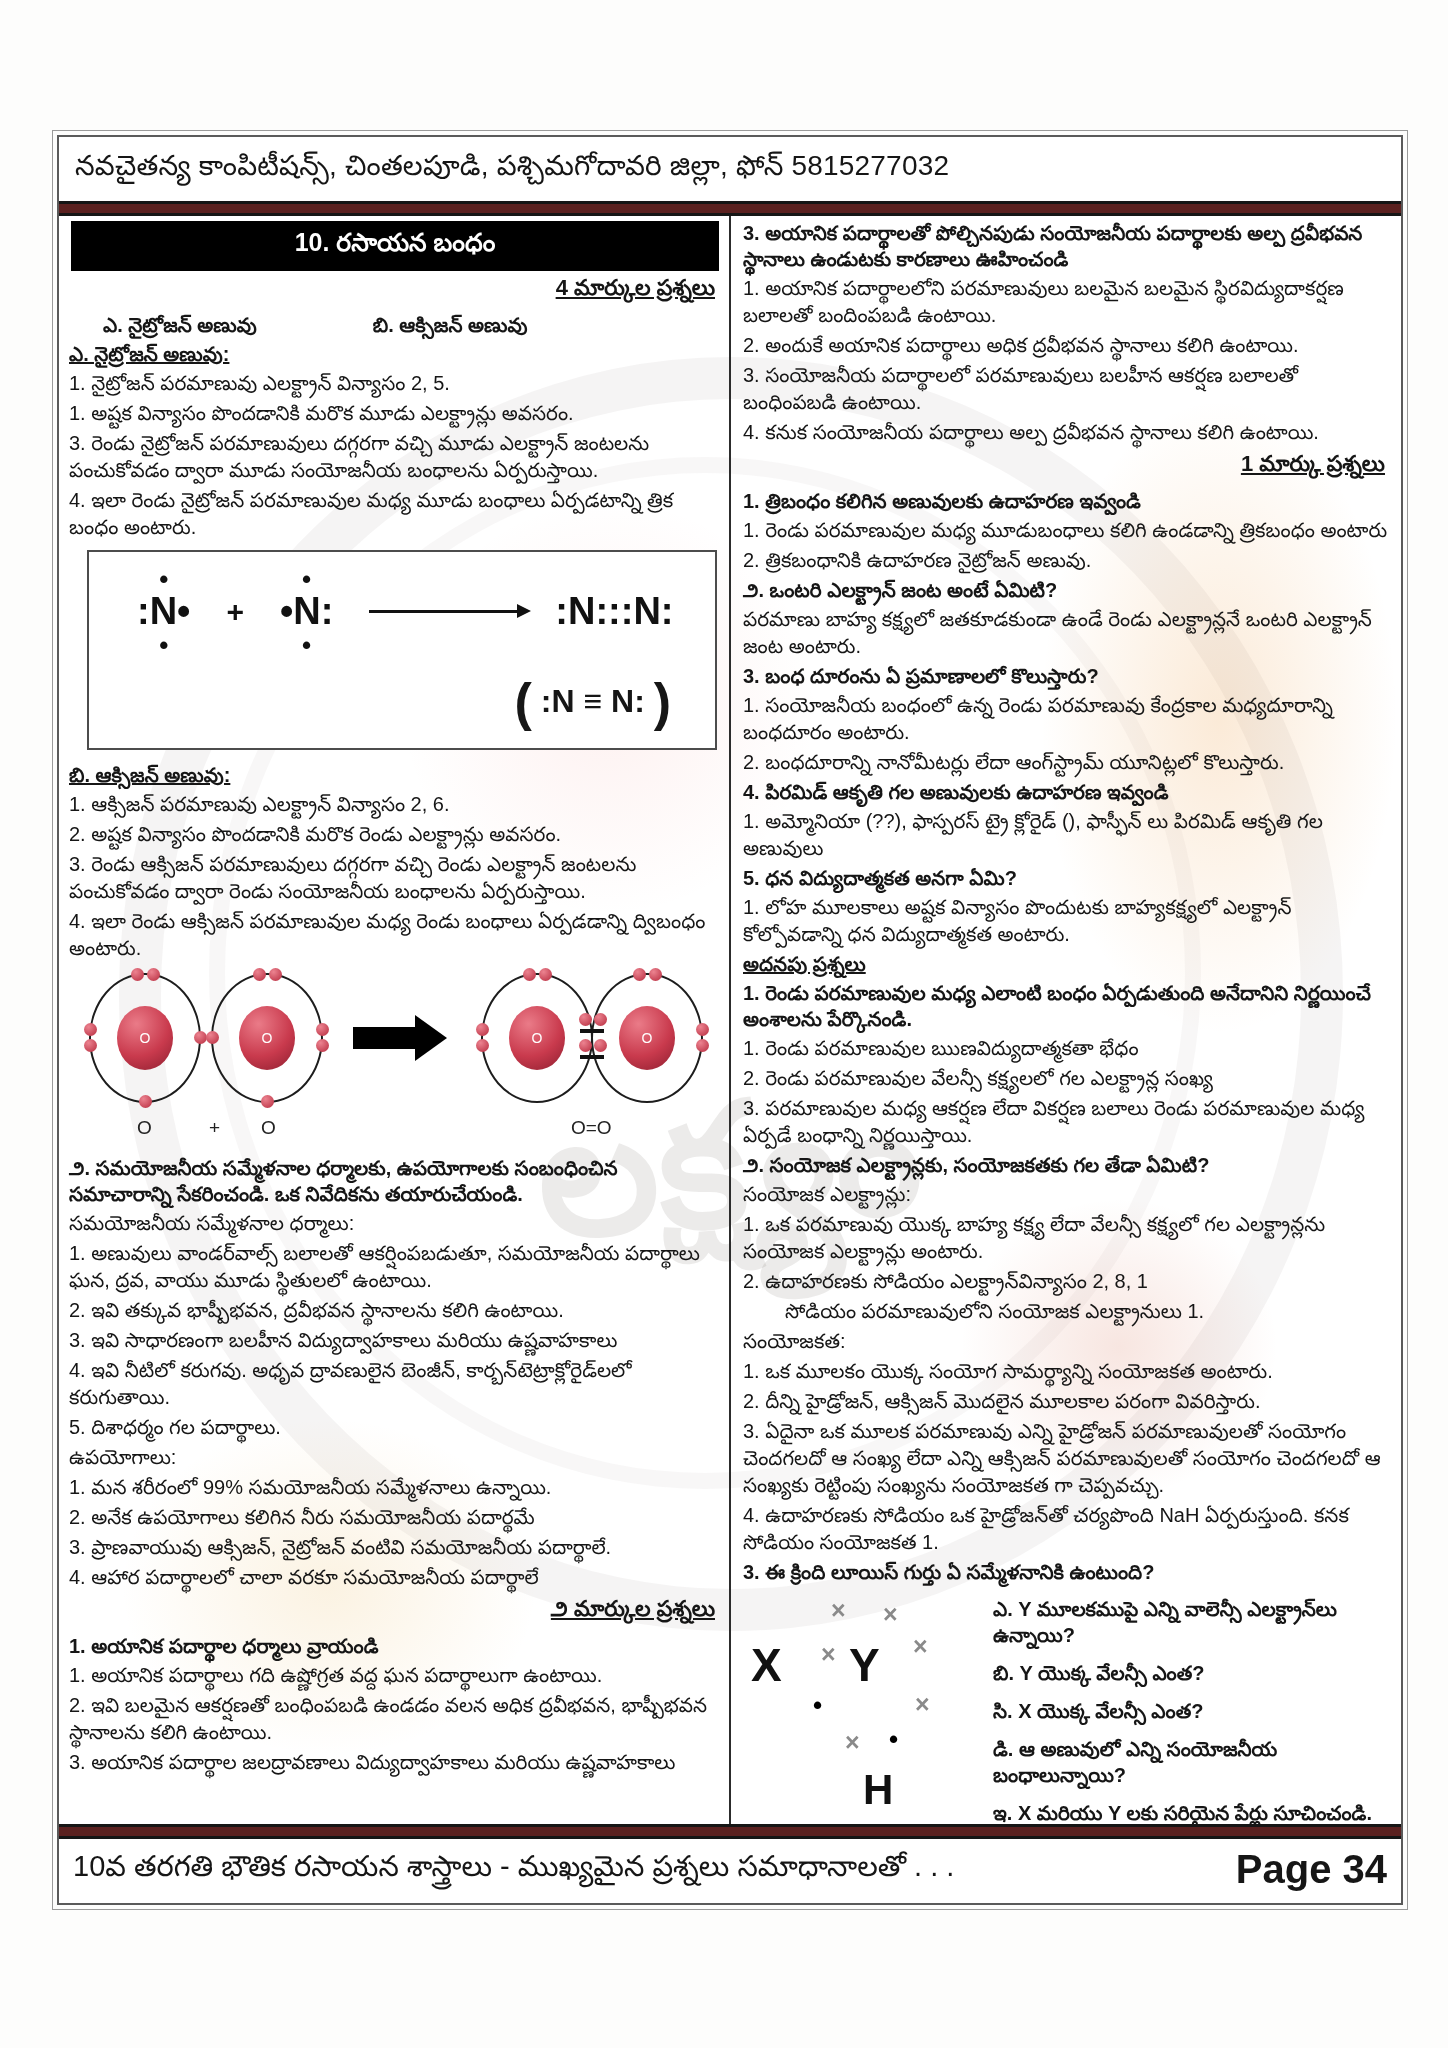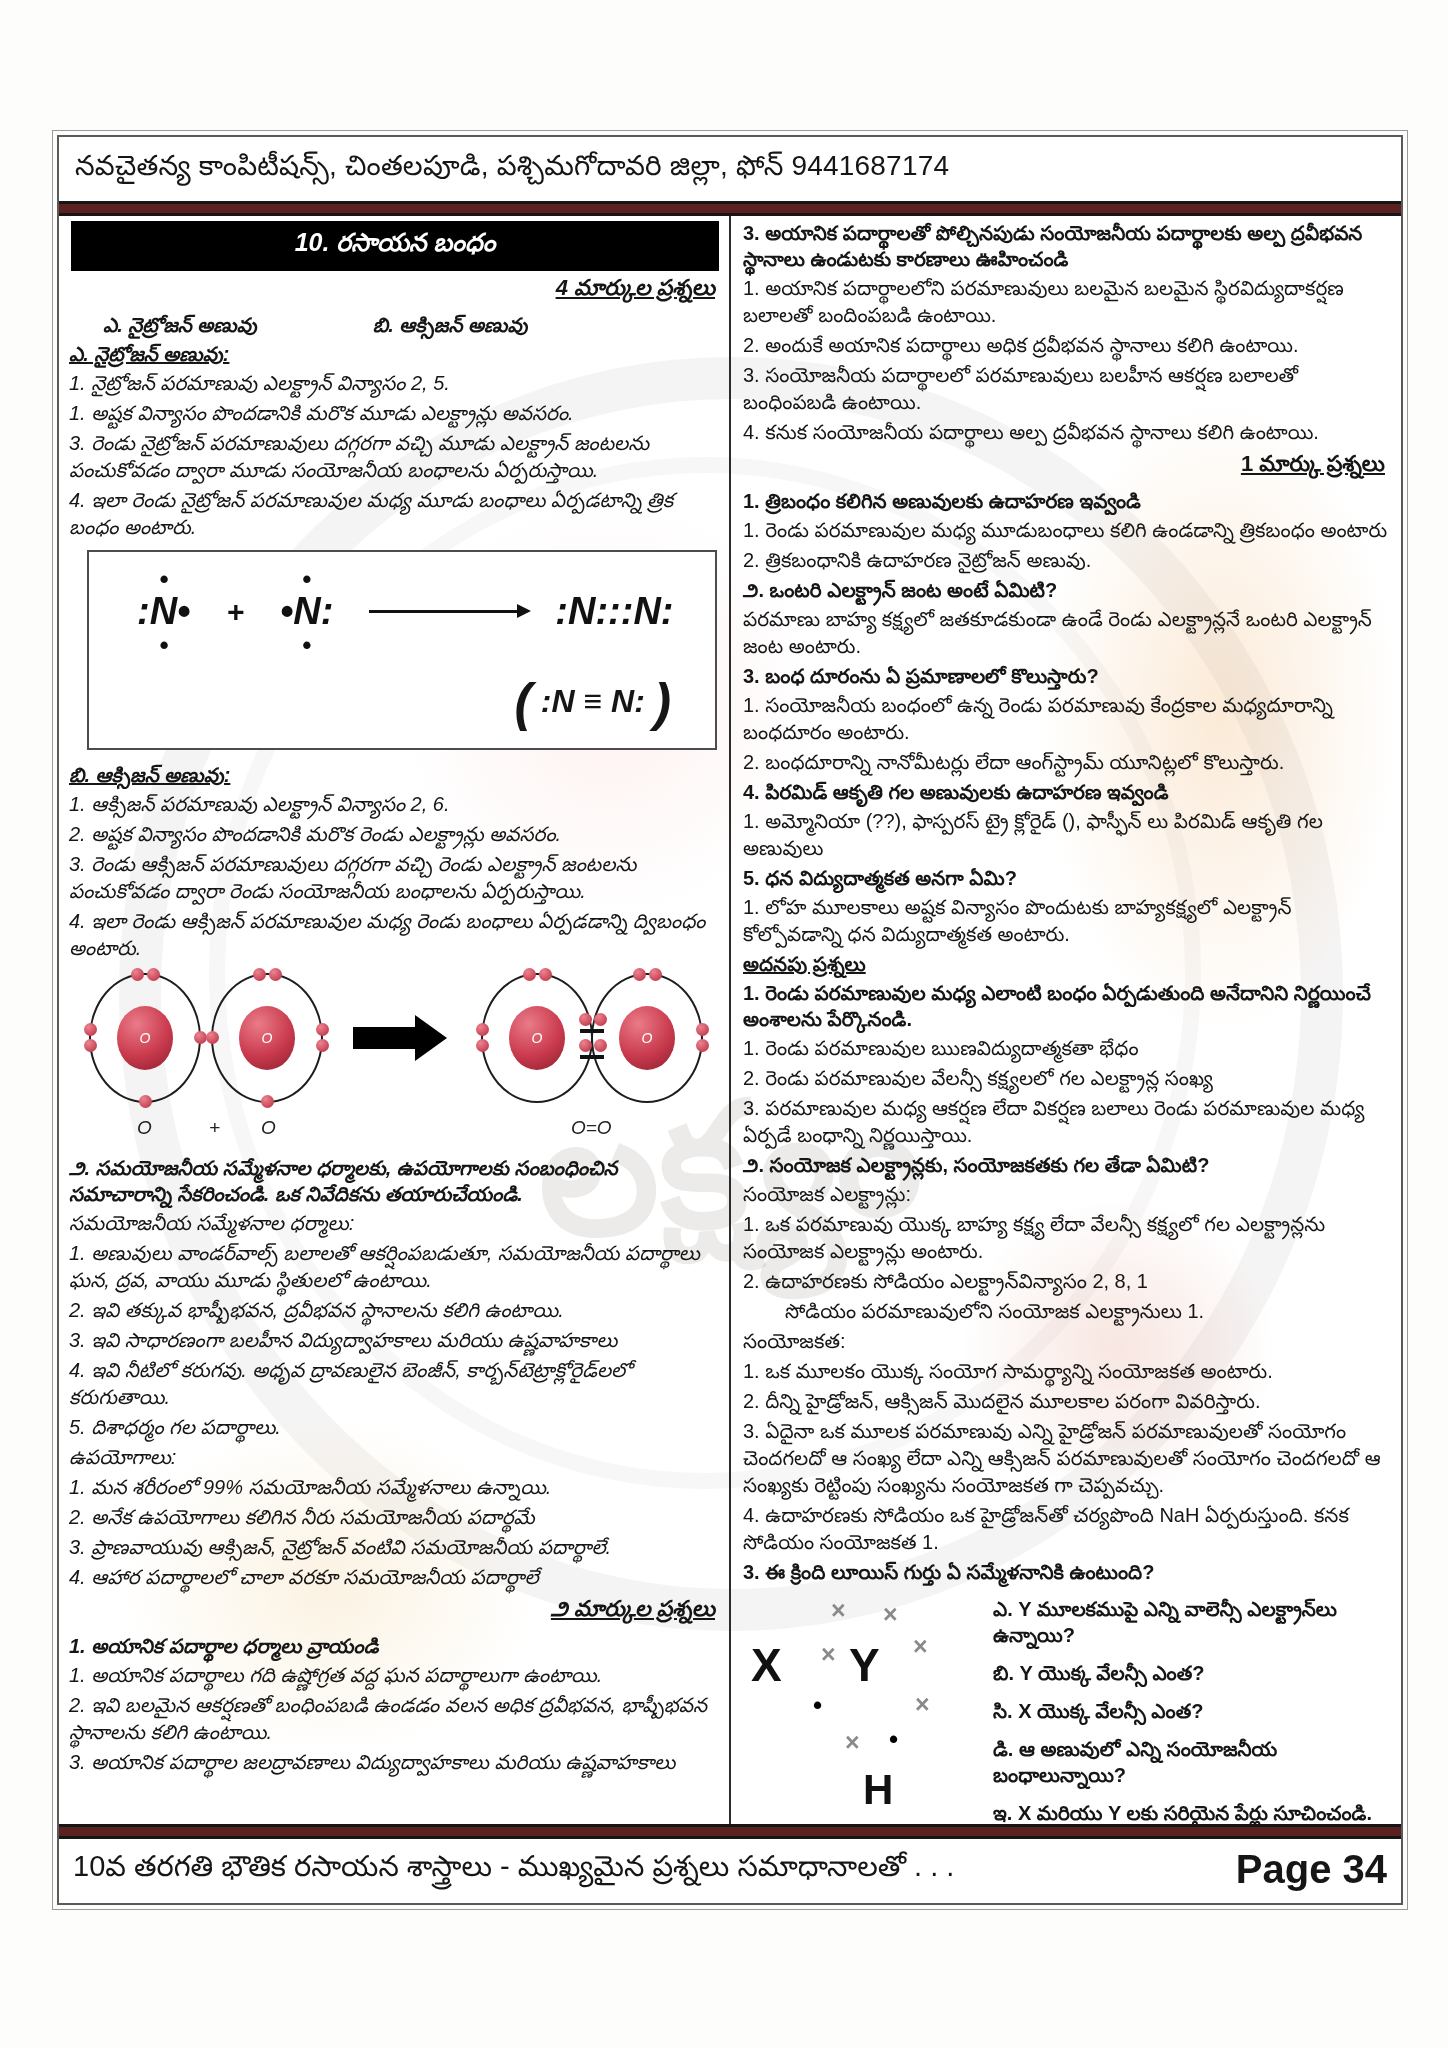--- a/index.html
+++ b/index.html
@@ -21,21 +21,21 @@
   .wm-orange{left:980px;top:260px;width:360px;height:640px;background:radial-gradient(ellipse at center,rgba(235,150,55,.20),rgba(235,150,55,0) 70%);}
   .wm-red{left:900px;top:1060px;width:320px;height:300px;background:radial-gradient(ellipse at center,rgba(205,85,50,.15),rgba(205,85,50,0) 70%);}
   .wm-gold{left:60px;top:1280px;width:420px;height:340px;background:radial-gradient(ellipse at center,rgba(230,170,60,.15),rgba(230,170,60,0) 70%);}
   .wm-pink{left:340px;top:360px;width:420px;height:420px;background:radial-gradient(ellipse at center,rgba(240,120,110,.10),rgba(240,120,110,0) 70%);}
   
   .hdr{position:relative;z-index:1;height:64px;padding:13px 16px 0;font-size:28px;letter-spacing:.2px;box-sizing:border-box;}
   .band{position:relative;z-index:1;height:9px;background:#5b2120;border-top:3px solid #161616;border-bottom:3px solid #161616;}
   
   .cols{position:relative;z-index:1;display:flex;height:1608px;}
   .col{box-sizing:border-box;overflow:hidden;}
-  .col-l{width:672px;padding:2px 8px 0 10px;font-style:italic;}
+  .col-l{width:672px;padding:2px 8px 0 10px;}
   .col-r{width:674px;border-left:2px solid #2c2c2c;padding:2px 10px 0 12px;}
   .titlebar{background:#000;color:#fff;text-align:center;font-weight:bold;font-size:25px;padding:7px 0 8px;margin:3px 2px 2px;}
   .marks{text-align:right;font-weight:bold;font-size:22px;margin:4px 6px 4px 0;}
   .marks span{text-decoration:underline;}
   .ln{margin:0;padding:1.5px 0;font-size:20px;line-height:27px;}
   .qt{font-weight:bold;font-size:20px;line-height:26px;}
   .ul{text-decoration:underline;}
   .opts{display:flex;gap:116px;padding-left:34px;}
   .ind2{padding-left:42px;}
   
@@ -78,21 +78,21 @@
 <div class="page">
 
   <div class="wm wm-circle"></div>
   <div class="wm wm-circle2"></div>
   <div class="wm wm-word" style="left:480px;top:930px;font-size:170px;">లక్ష్యం</div>
   <div class="wm wm-orange"></div>
   <div class="wm wm-red"></div>
   <div class="wm wm-gold"></div>
   <div class="wm wm-pink"></div>
 
-  <div class="hdr">నవచైతన్య కాంపిటీషన్స్, చింతలపూడి, పశ్చిమగోదావరి జిల్లా, ఫోన్ 9441687174</div>
+  <div class="hdr">నవచైతన్య కాంపిటీషన్స్, చింతలపూడి, పశ్చిమగోదావరి జిల్లా, ఫోన్ 5815277032</div>
   <div class="band"></div>
 
   <div class="cols">
 
     <div class="col col-l">
       <div class="titlebar">10. రసాయన బంధం</div>
       <div class="marks"><span>4 మార్కుల ప్రశ్నలు</span></div>
 
       <div class="opts">
         <span class="ln qt">ఎ. నైట్రోజన్ అణువు</span>

